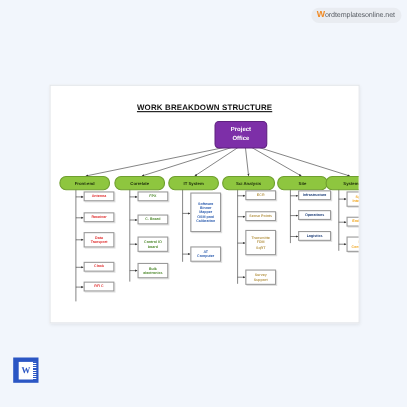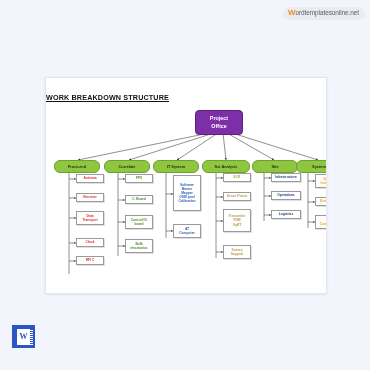--- a/index.html
+++ b/index.html
@@ -46,21 +46,21 @@
     border: 1px solid #e3e6ea;
     box-shadow: 0 1px 3px rgba(0,0,0,0.07);
     overflow: hidden;
   }
 
   .wbs-title {
     position: absolute;
     top: 15px;
     left: 0;
     width: 100%;
-    text-align: left;
+    text-align: center;
     font-size: 7.2px;
     font-weight: bold;
     color: #111;
     text-decoration: underline;
     letter-spacing: 0.15px;
   }
 
   
   .root-node {
     position: absolute;

